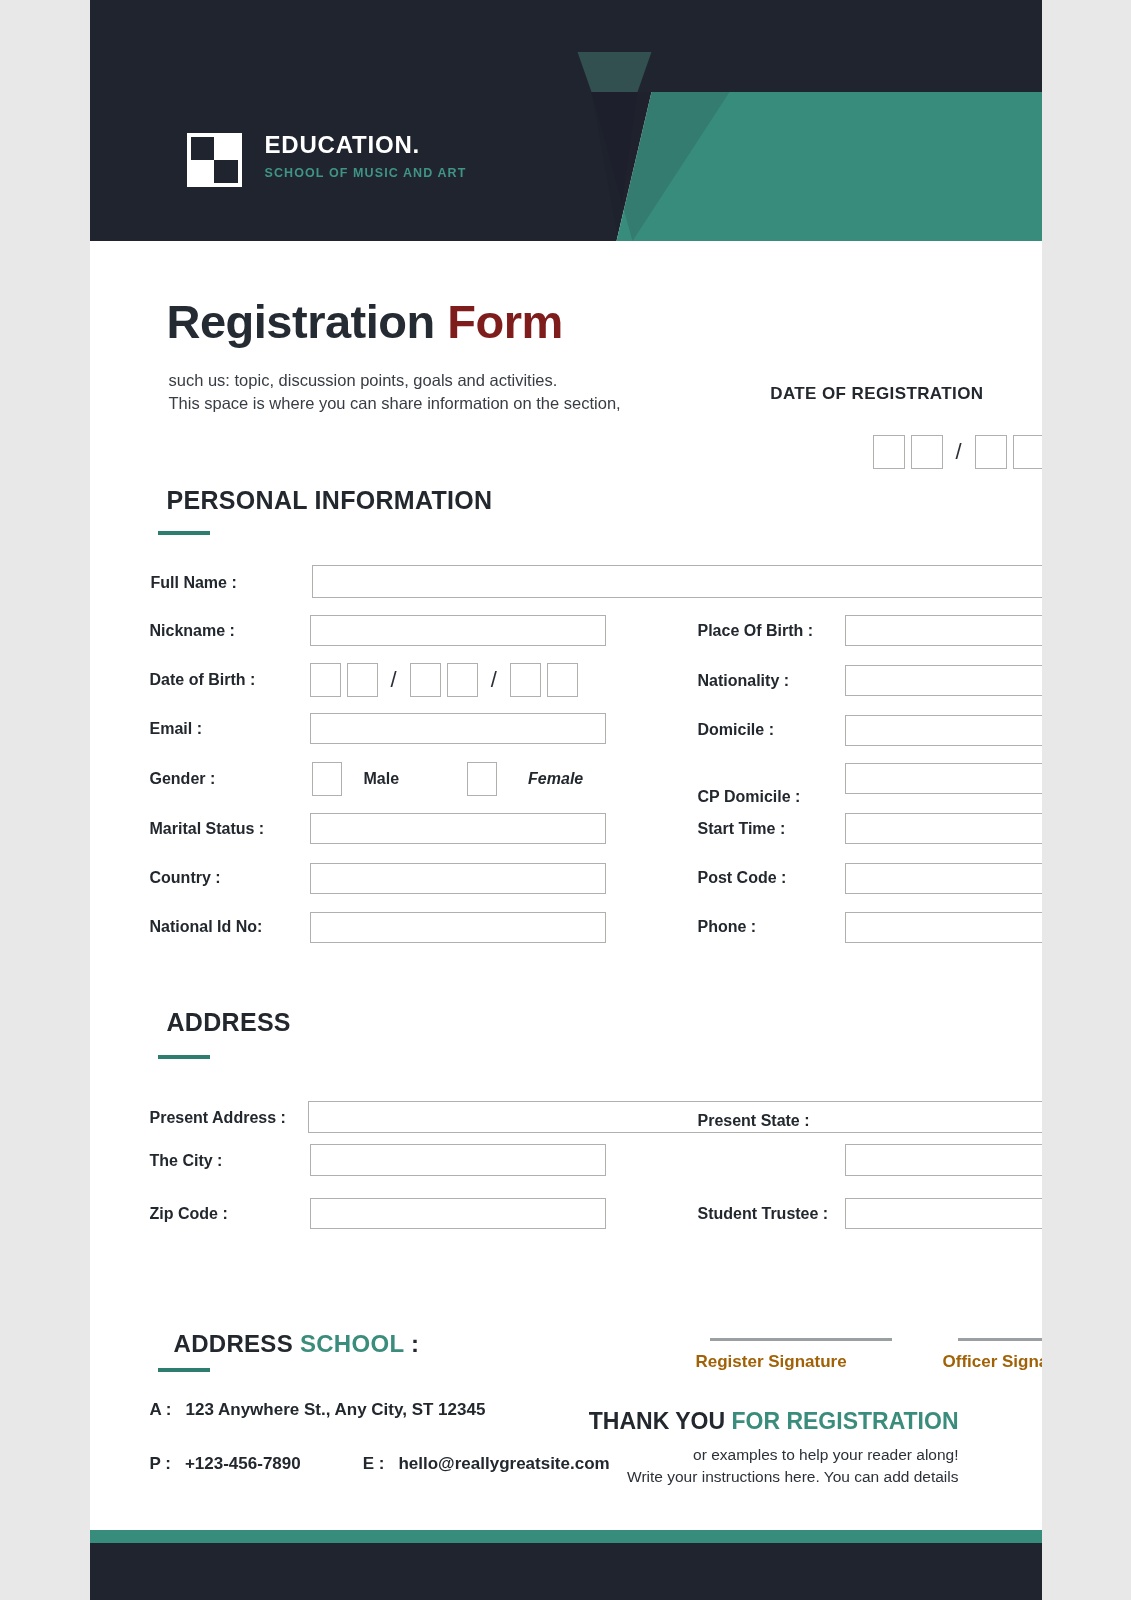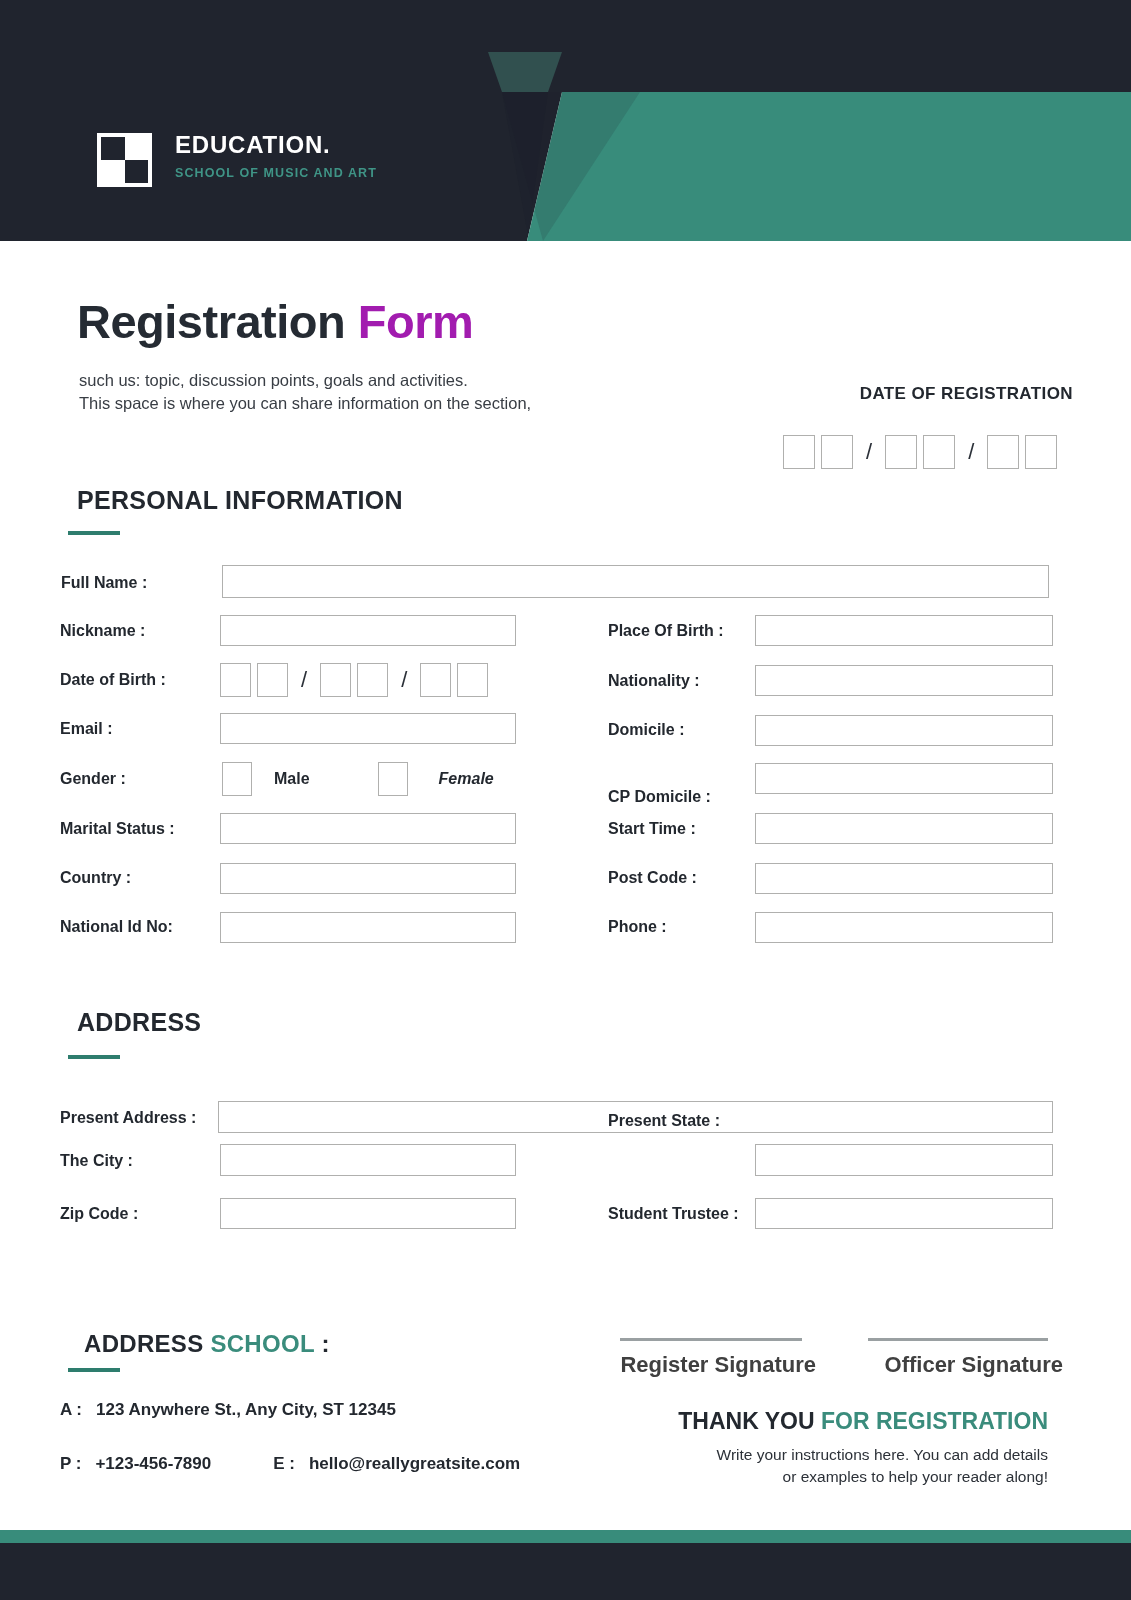--- a/index.html
+++ b/index.html
@@ -1,38 +1,38 @@
 <!DOCTYPE html>
 <html><head>
 <meta charset="utf-8">
 <style>
   * { margin:0; padding:0; box-sizing:border-box; }
   body { background:#e8e8e8; font-family:"Liberation Sans", sans-serif; }
-  .page { position:relative; width:1131px; height:1600px; margin:0 auto; background:#ffffff; overflow:hidden; }
+  .page { position:relative; width:952px; height:1600px; margin:0 auto; background:#ffffff; overflow:hidden; }
 
   
   .hdr-layer { position:absolute; left:0; top:0; width:1131px; height:241px; }
   .hdr-dark { background:#20242e; clip-path:polygon(0 0,1131px 0,1131px 92px,562px 92px,527px 241px,0 241px); }
   .hdr-teal { background:#388c7b; clip-path:polygon(562px 92px,1131px 92px,1131px 241px,527px 241px); }
   .ribbon-mid { background:rgba(25,30,40,0.14); clip-path:polygon(502px 92px,640px 92px,543px 241px); }
   .ribbon-low { background:rgba(25,30,40,0.24); clip-path:polygon(502px 92px,548px 92px,528px 236px); }
   .ribbon-top { background:#31504f; clip-path:polygon(488px 52px,562px 52px,548px 92px,502px 92px); }
 
   .logo { position:absolute; left:97px; top:133px; width:55px; height:54px; background:#ffffff; padding:4px; display:grid; grid-template-columns:1fr 1fr; grid-template-rows:1fr 1fr; }
   .logo .q1 { background:#20242e; }
   .logo .q2 { background:#ffffff; }
   .logo .q3 { background:#ffffff; }
   .logo .q4 { background:#20242e; }
 
   .brand-name { position:absolute; left:175px; top:131px; font-size:24px; font-weight:700; color:#ffffff; letter-spacing:0.8px; }
   .brand-tag  { position:absolute; left:175px; top:166px; font-size:12.5px; font-weight:700; color:#3f9486; letter-spacing:1.1px; }
 
   
   .title { position:absolute; left:77px; top:294px; font-size:47px; font-weight:700; color:#252b33; letter-spacing:-0.5px; }
-  .title .accent { color:#a21caf; }
+  .title .accent { color:#7f1d1d; }
   .intro { position:absolute; left:79px; top:369px; font-size:16.5px; color:#383d44; line-height:23px; }
 
   
   .dor-label { position:absolute; right:58px; top:384px; font-size:17px; font-weight:700; color:#23282f; letter-spacing:0.4px; }
   .dor-boxes { position:absolute; left:783px; top:435px; display:flex; align-items:center; }
 
   .dbox { width:32px; height:34px; border:1.5px solid #b0b0ae; background:#fff; }
   .dbox + .dbox { margin-left:6px; }
   .slash { font-size:22px; color:#2b3038; margin:0 13px; font-weight:400; }
 
@@ -43,21 +43,21 @@
 
   .lbl { position:absolute; font-size:16px; font-weight:700; color:#23282f; white-space:nowrap; }
   .inp { position:absolute; border:1.5px solid #b0b0ae; background:#fff; outline:none; font-family:"Liberation Sans", sans-serif; font-size:15px; color:#23282f; padding:0 8px; }
   .boxrow { position:absolute; display:flex; align-items:center; }
   .cbox { width:30px; height:34px; border:1.5px solid #b0b0ae; background:#fff; display:inline-block; }
 
   
   .contact-row { position:absolute; display:flex; align-items:baseline; font-size:17px; font-weight:700; color:#23282f; }
   .contact-row .key { margin-right:14px; }
   .sig-line { position:absolute; height:3px; background:#9aa0a2; }
-  .sig-label { position:absolute; width:210px; text-align:right; font-size:22px; font-weight:700; color:#404040; }
+  .sig-label { position:absolute; width:210px; text-align:left; font-size:17px; font-weight:700; color:#a16207; }
   .thanks { position:absolute; right:83px; top:1408px; font-size:23px; font-weight:700; color:#23282f; white-space:nowrap; }
   .thanks .accent { color:#3a8c7c; }
   .thanks-note { position:absolute; right:83px; top:1444px; text-align:right; font-size:15.5px; color:#2c3138; line-height:22px; }
 
   
   .foot-teal { position:absolute; left:0; top:1530px; width:1131px; height:13px; background:#388c7b; }
   .foot-dark { position:absolute; left:0; top:1543px; width:1131px; height:57px; background:#20242e; }
 </style>
 </head>
 <body>
@@ -201,20 +201,20 @@
   <div class="sig-line" style="left:620px; top:1338px; width:182px;"></div>
   <div class="sig-label" style="left:606px; top:1352px;">Register Signature</div>
   <div class="sig-line" style="left:868px; top:1338px; width:180px;"></div>
   <div class="sig-label" style="left:853px; top:1352px;">Officer Signature</div>
 
   <div class="thanks">
     <span>THANK YOU</span>
     <span class="accent">FOR REGISTRATION</span>
   </div>
   <div class="thanks-note">
+    <div>or examples to help your reader along!</div>
     <div>Write your instructions here. You can add details</div>
-    <div>or examples to help your reader along!</div>
   </div>
 
   <div class="foot-teal"></div>
   <div class="foot-dark"></div>
 
 </div>
 
 </body></html>

